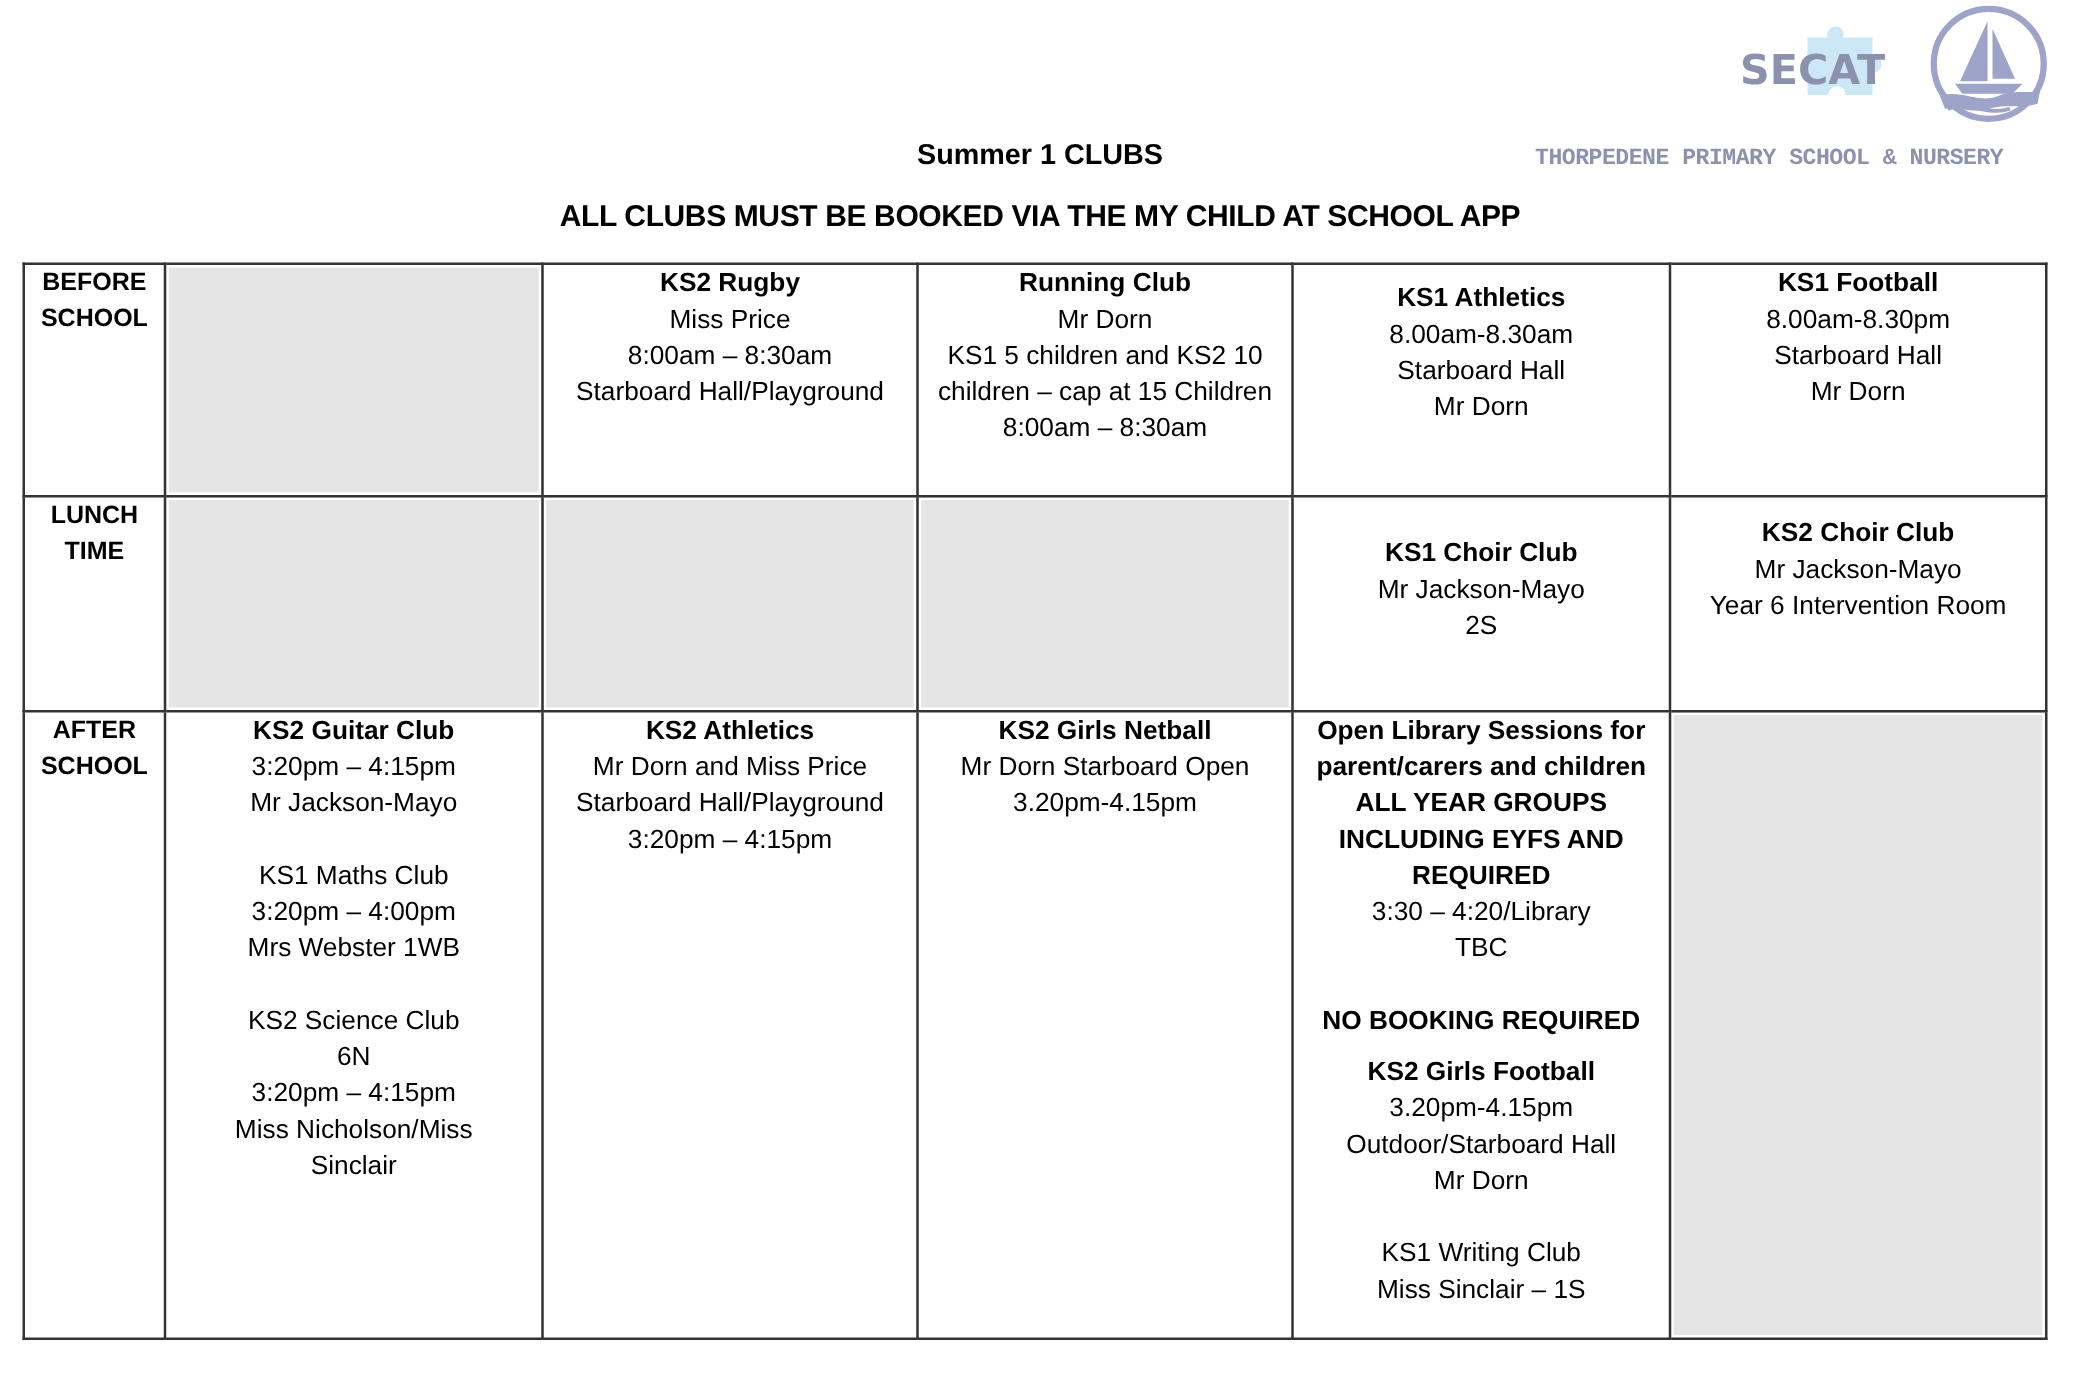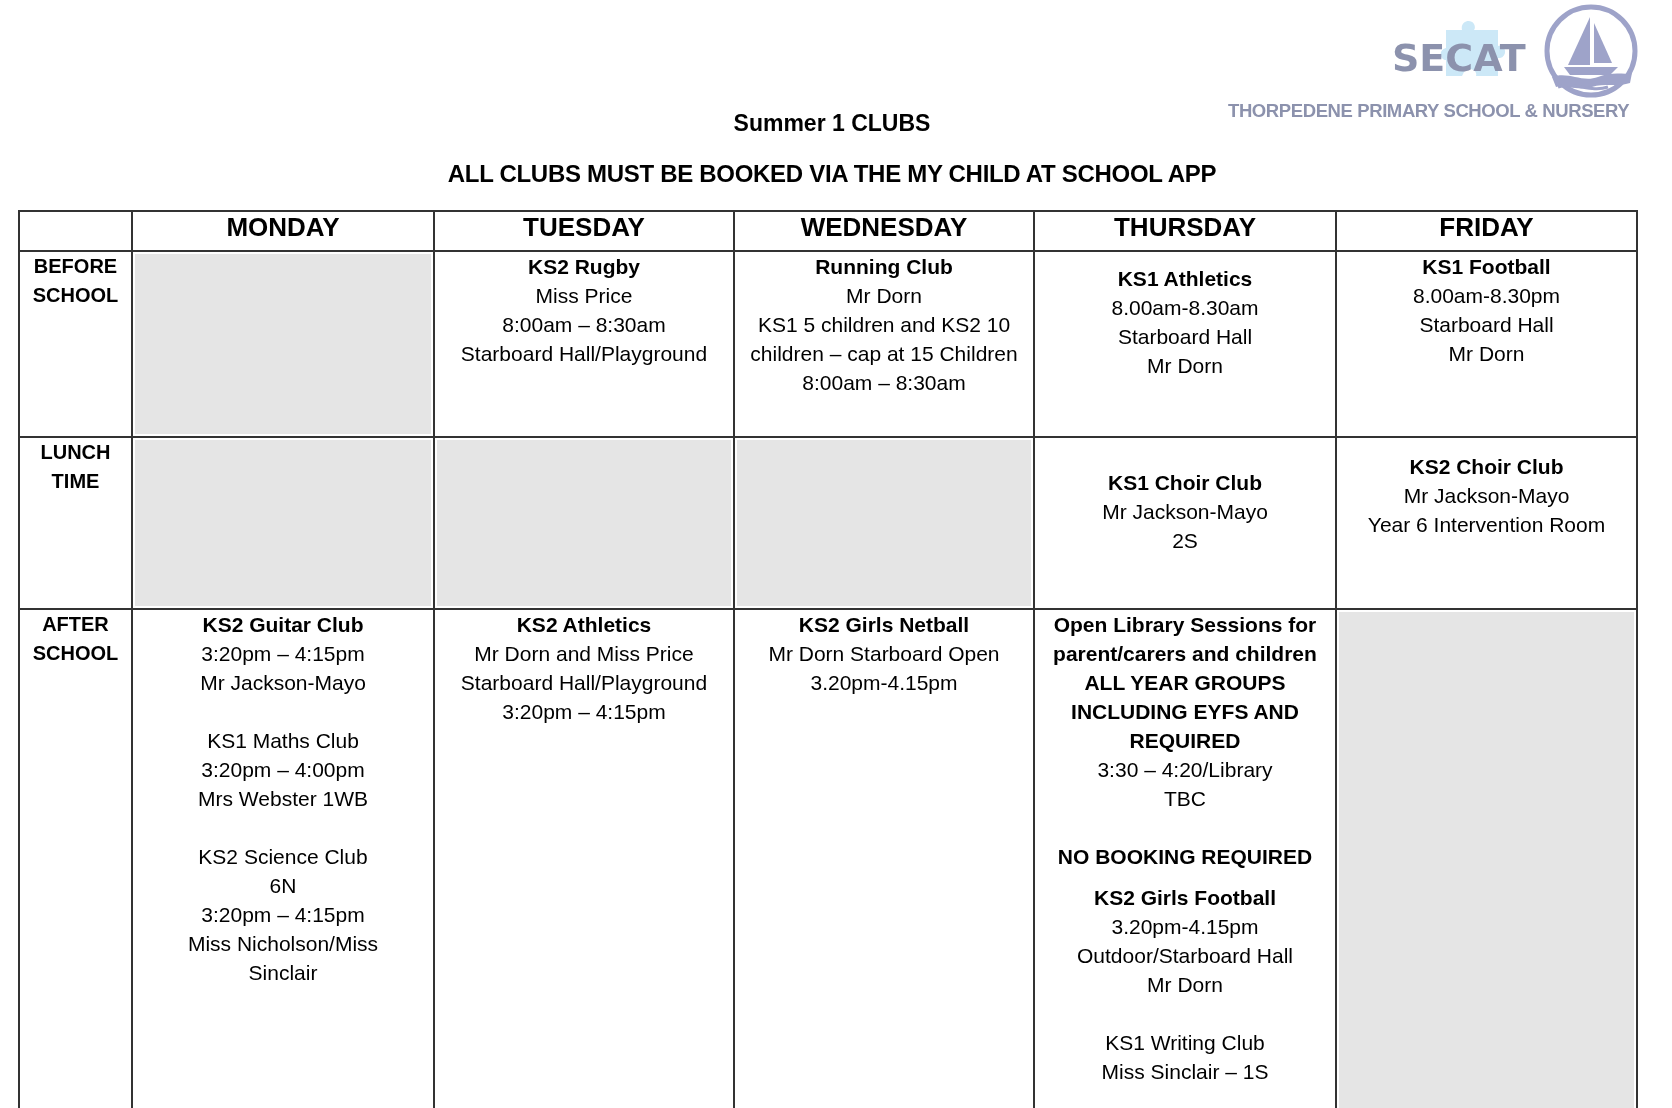--- a/index.html
+++ b/index.html
@@ -3,25 +3,25 @@
   <meta charset="utf-8">
   <style>
     html, body { margin: 0; padding: 0; }
     body {
       width: 1672px; height: 1108px; position: relative; overflow: hidden;
       background: #ffffff; color: #000;
       font-family: "Liberation Sans", "DejaVu Sans", sans-serif;
     }
     .logo-area { position: absolute; left: 1220px; top: 0; width: 452px; height: 130px; }
     .puzzle { position: absolute; left: 220px; top: 16px; width: 66px; height: 64px; }
-    .secat { position: absolute; left: 172px; top: 36px; font-size: 38px; font-weight: bold;
+    .secat { position: absolute; left: 172px; top: 36px; font-size: 33px; font-weight: bold;
       color: #8c92ad; letter-spacing: 0px; font-family: "DejaVu Sans", sans-serif; }
     .boat { position: absolute; left: 318px; top: 3px; width: 106px; height: 96px; }
-    .school-name { position: absolute; left: 8px; top: 100px; font-size: 18.5px; font-weight: bold;
-      color: #8c92ad; white-space: nowrap; font-family: Liberation Sans, sans-serif; letter-spacing: -0.4px; }
+    .school-name { position: absolute; left: 8px; top: 116px; font-size: 18.5px; font-weight: bold;
+      color: #8c92ad; white-space: nowrap; font-family: Liberation Mono, monospace; letter-spacing: -0.4px; }
 
     .title { position: absolute; left: 0; width: 1664px; top: 110px; text-align: center;
       font-size: 23px; font-weight: bold; }
     .notice { position: absolute; left: 0; width: 1664px; top: 160px; text-align: center;
       font-size: 24px; font-weight: bold; color: #000000; letter-spacing: -0.3px; }
 
     table.timetable {
       position: absolute; left: 18px; top: 210px;
       border-collapse: collapse; table-layout: fixed;
       width: 1618px;
@@ -66,28 +66,20 @@
 <table class="timetable">
   <colgroup>
     <col style="width:113px">
       <col style="width:302px">
       <col style="width:300px">
       <col style="width:300px">
       <col style="width:302px">
       <col style="width:301px">
   </colgroup>
   <tbody>
-      <tr>
-    <th class="day"></th>
-    <th class="day">MONDAY</th>
-    <th class="day">TUESDAY</th>
-    <th class="day">WEDNESDAY</th>
-    <th class="day">THURSDAY</th>
-    <th class="day">FRIDAY</th>
-  </tr>
 
   <tr class="before">
     <td class="rowhead">
       <span class="line">BEFORE</span>
       <span class="line">SCHOOL</span>
     </td>
     <td class="cell shaded"></td>
     <td class="cell">
       <span class="line b">KS2 Rugby</span>
       <span class="line">Miss Price</span>

